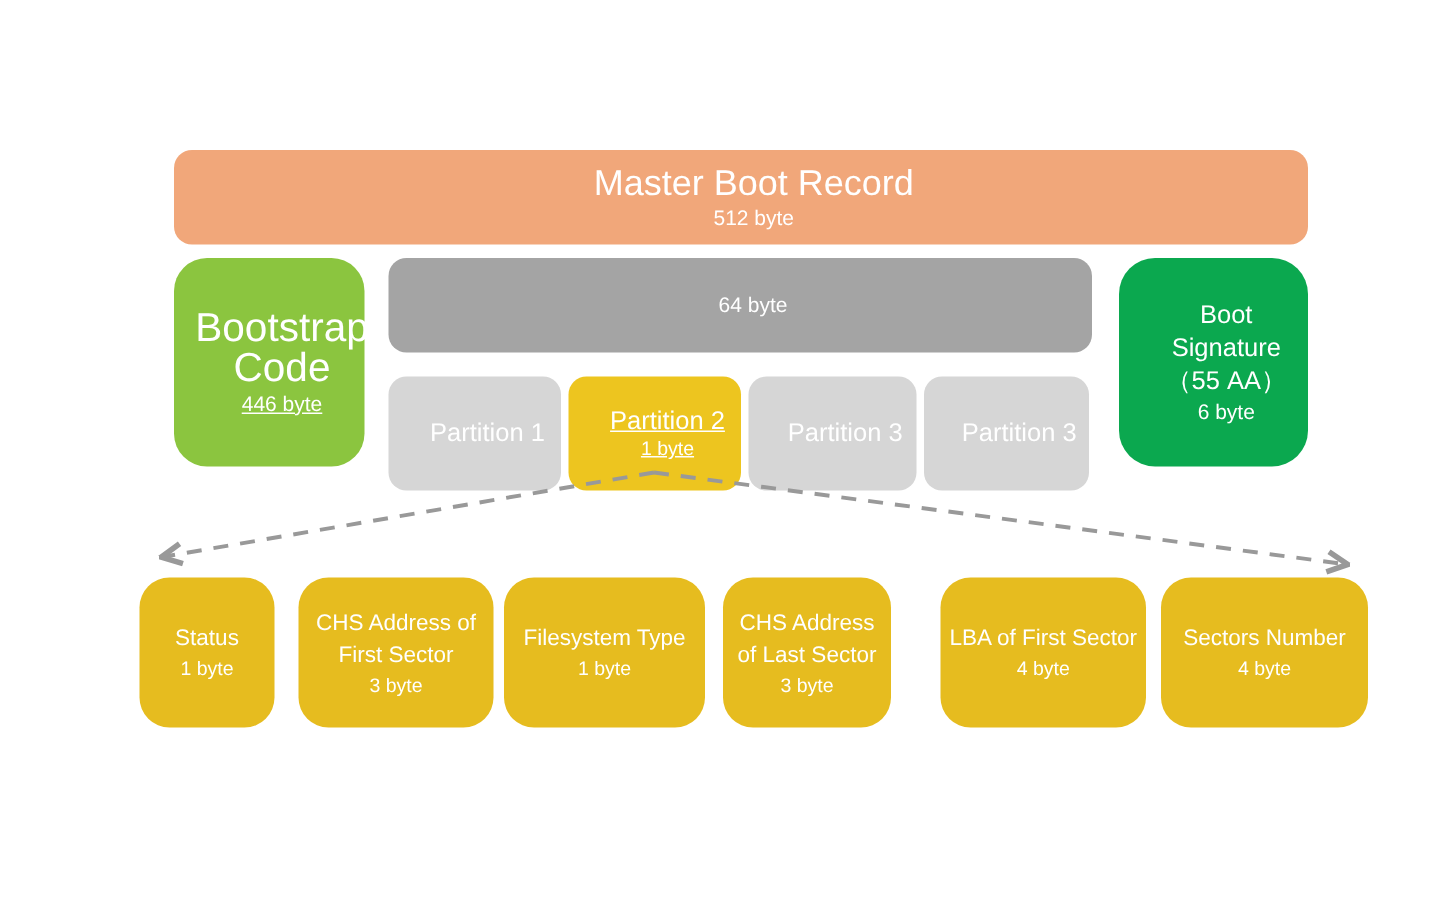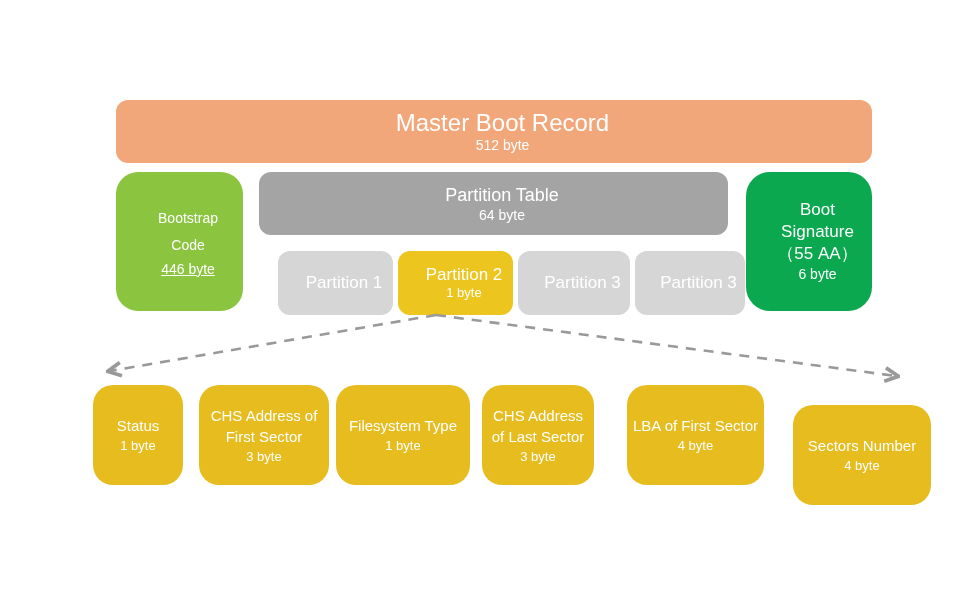--- a/index.html
+++ b/index.html
@@ -32,44 +32,43 @@
   }
   .mbr .title { font-size: 24px; line-height: 28px; }
   .mbr .size  { font-size: 14px; line-height: 17px; }
 
   
   .bootstrap {
     left: 116px; top: 172px; width: 127px; height: 139px;
     border-radius: 22px;
     background: var(--c-bootstrap, #8BC53F);
   }
-  .bootstrap .title { font-size: 14px; line-height: 27px; }
+  .bootstrap .title { font-size: 27px; line-height: 27px; }
   .bootstrap .size  { font-size: 14px; line-height: 20px; text-decoration: underline; }
 
   
   .ptable {
     left: 259px; top: 172px; width: 469px; height: 63px;
     border-radius: 12px;
     background: var(--c-table, #A4A4A4);
   }
   .ptable .title { font-size: 18px; line-height: 23px; }
   .ptable .size  { font-size: 14px; line-height: 17px; }
 
   
   .partition {
-    top: 251px; height: 64px;
+    top: 251px; height: 76px;
     border-radius: 12px;
     background: var(--c-partition, #D6D6D6);
-    margin-left: 19px;
   }
   .partition .title { font-size: 17px; line-height: 20px; }
   .partition .size  { font-size: 13px; line-height: 16px; }
   .partition.highlight { background: var(--c-highlight, #EDC51F); }
   .p1 { left: 259px; width: 115px; }
-  .p2 { left: 379px; width: 115px; }
+  .p2 { left: 379px; width: 115px; text-decoration: underline; }
   .p3 { left: 499px; width: 112px; }
   .p4 { left: 616px; width: 110px; }
 
   
   .bsig {
     left: 746px; top: 172px; width: 126px; height: 139px;
     border-radius: 24px;
     background: var(--c-signature, #0BA84F);
     align-items: center;
   }
@@ -83,21 +82,21 @@
     background: var(--c-field, #E6BC1F);
     padding: 0 4px;
   }
   .field .title { font-size: 15px; line-height: 21px; }
   .field .size  { font-size: 13px; line-height: 19px; }
   .f1 { left: 93px;  width: 90px; text-align: center;  }
   .f2 { left: 199px; width: 130px; }
   .f3 { left: 336px; width: 134px; }
   .f4 { left: 482px; width: 112px; }
   .f5 { left: 627px; width: 137px; }
-  .f6 { left: 793px; width: 138px; margin-top: 20px; }
+  .f6 { left: 774px; width: 138px; }
 
   .arrows {
     position: absolute; inset: 0;
     width: 964px; height: 602px;
     pointer-events: none;
   }
 </style>
 </head>
 <body>
 
@@ -108,21 +107,20 @@
     <div class="size">512 byte</div>
   </div>
 
   <div class="box bootstrap">
     <div class="title multiline">Bootstrap
 Code</div>
     <div class="size">446 byte</div>
   </div>
 
   <div class="box ptable">
-    <div class="title">Partition Table</div>
     <div class="size">64 byte</div>
   </div>
 
   <div class="box partition p1">
     <div class="title">Partition 1</div>
   </div>
 
   <div class="box partition highlight p2">
     <div class="title">Partition 2</div>
     <div class="size">1 byte</div>

